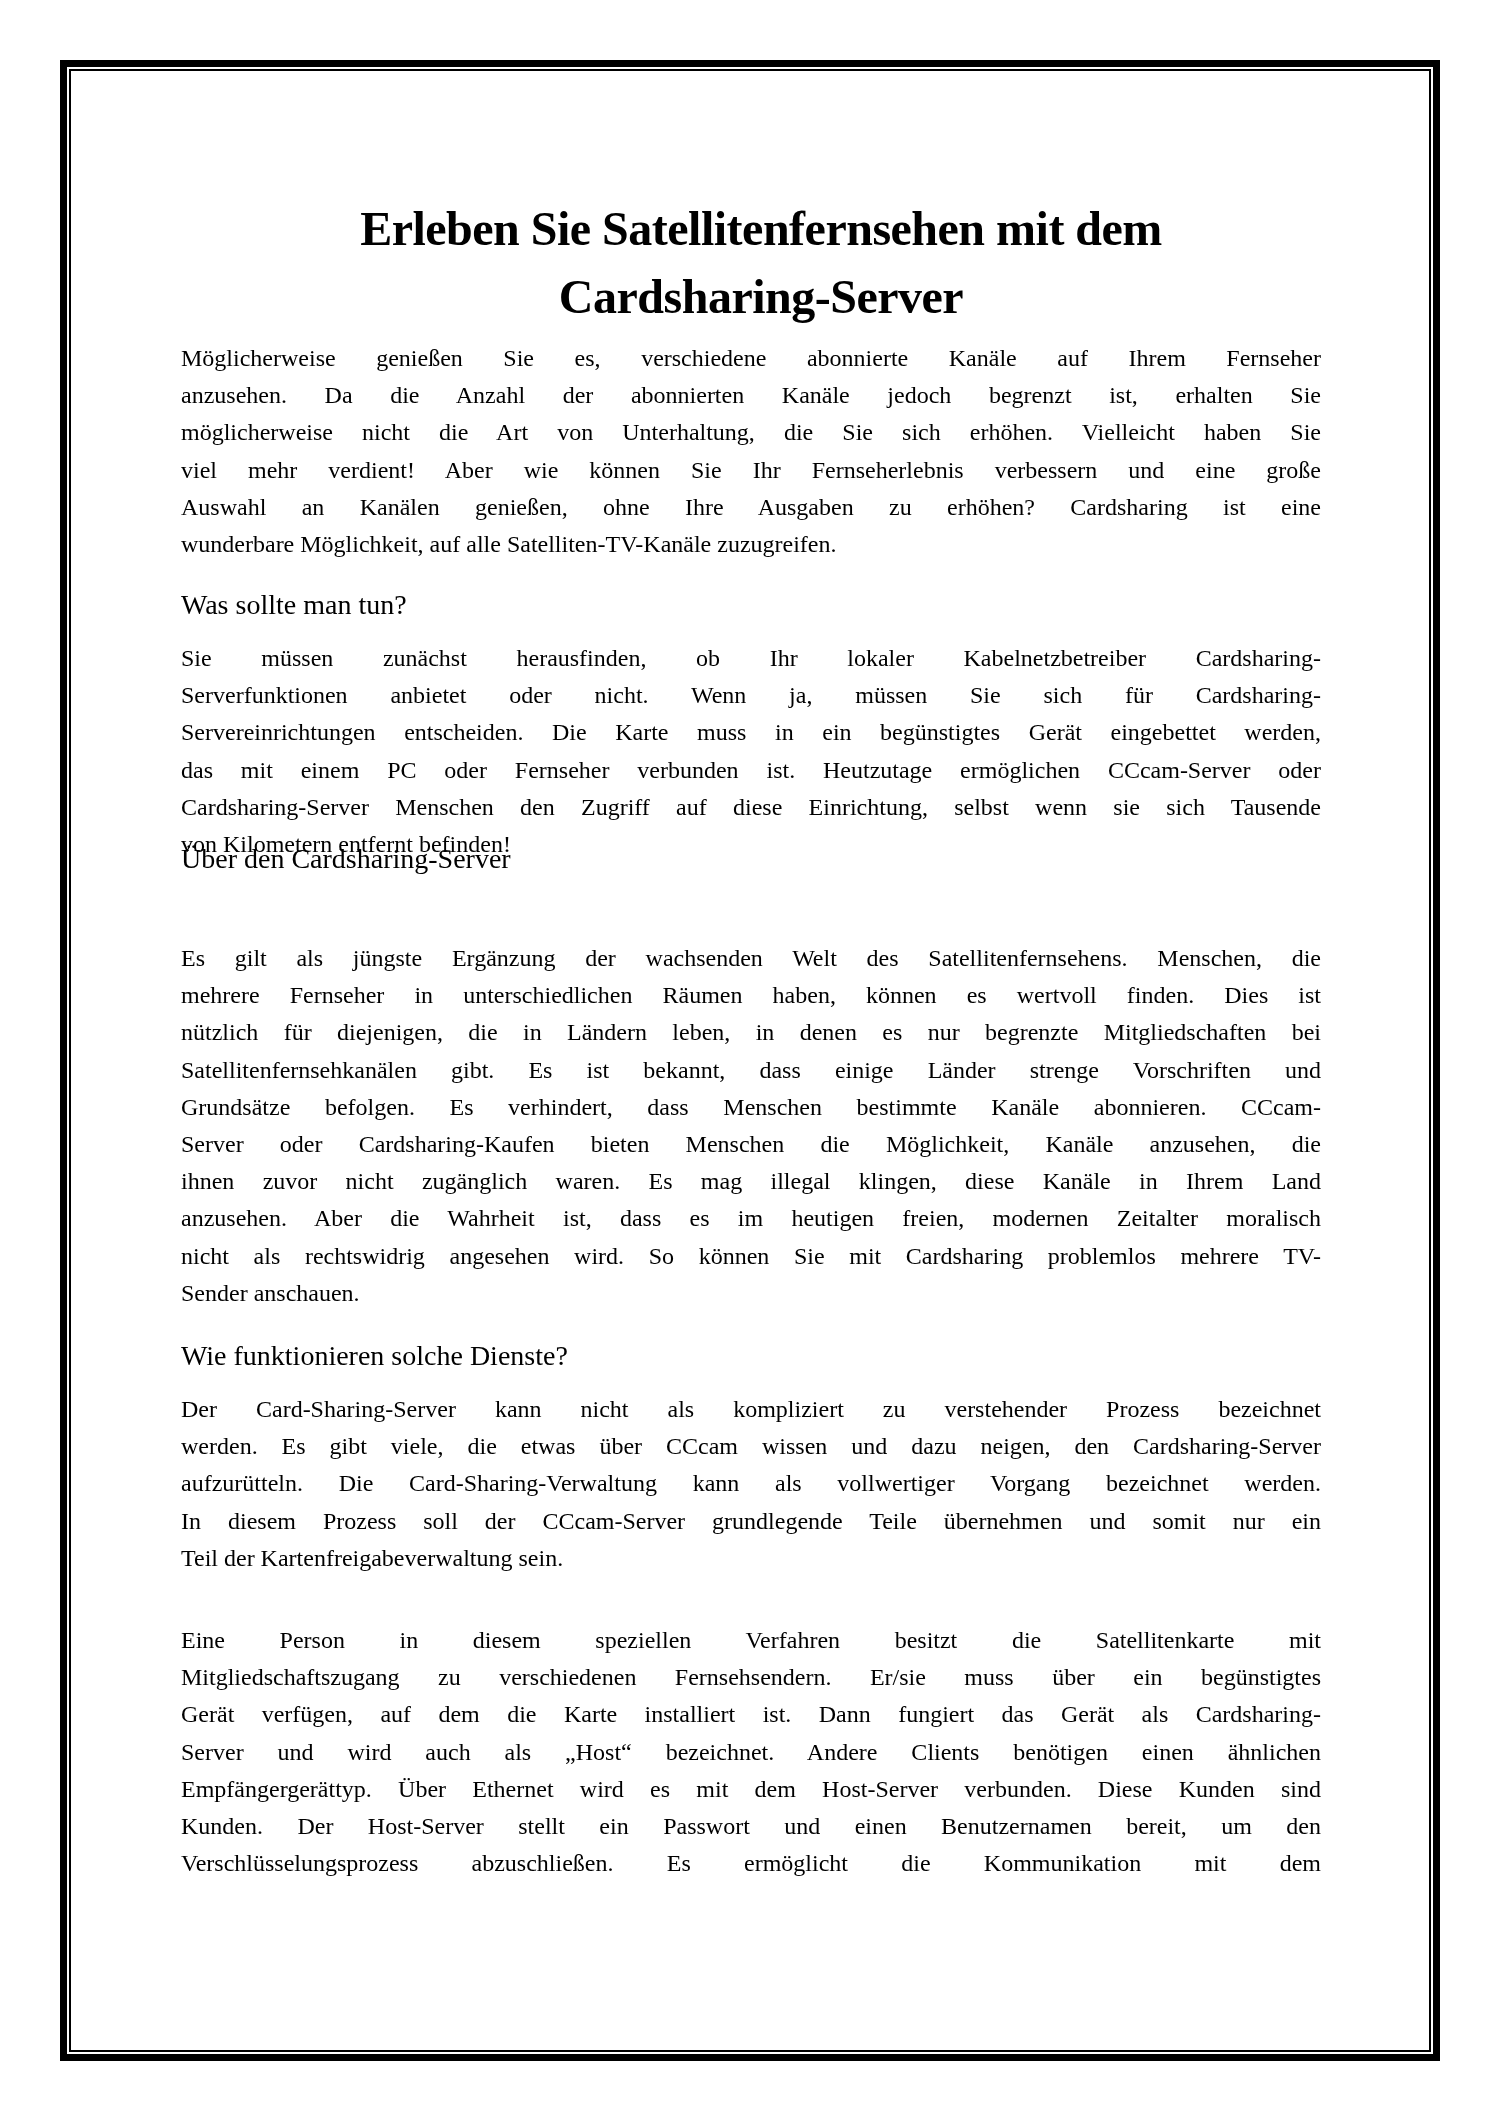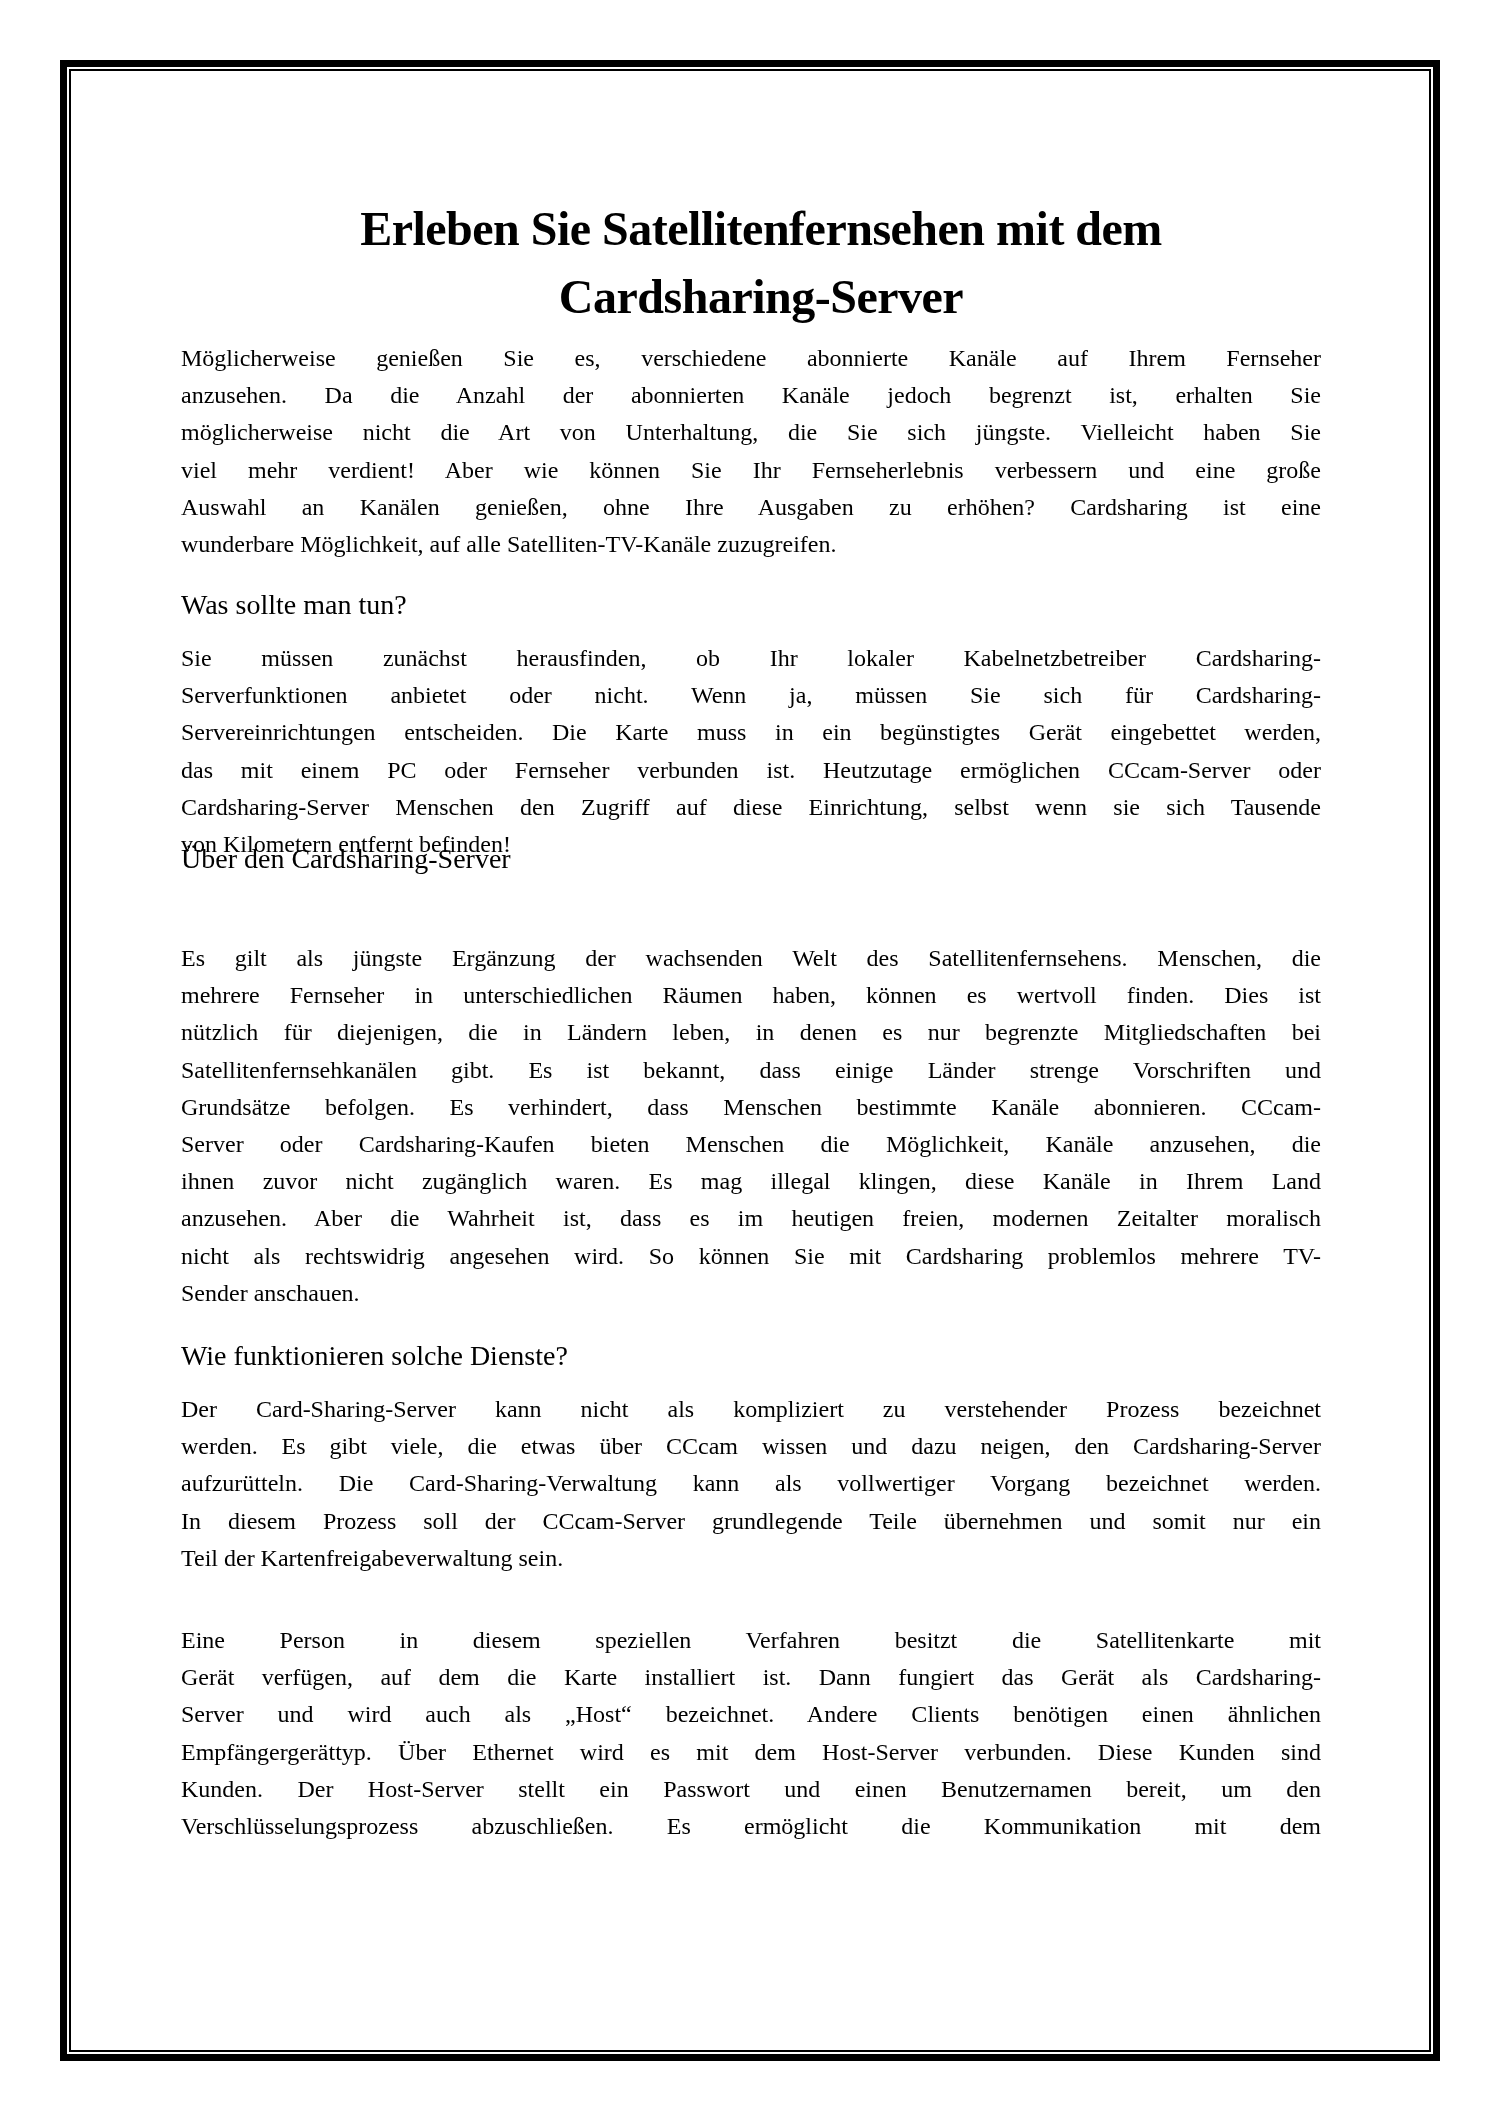--- a/index.html
+++ b/index.html
@@ -36,21 +36,21 @@
 <div class="doc">
 
   <h1 class="title" style="margin:10px;">
     <span>Erleben Sie Satellitenfernsehen mit dem</span>
     <span>Cardsharing-Server</span>
   </h1>
 
   <div class="para" style="top:340px;">
     <span class="line">Möglicherweise genießen Sie es, verschiedene abonnierte Kanäle auf Ihrem Fernseher</span>
     <span class="line">anzusehen. Da die Anzahl der abonnierten Kanäle jedoch begrenzt ist, erhalten Sie</span>
-    <span class="line">möglicherweise nicht die Art von Unterhaltung, die Sie sich jüngste. Vielleicht haben Sie</span>
+    <span class="line">möglicherweise nicht die Art von Unterhaltung, die Sie sich erhöhen. Vielleicht haben Sie</span>
     <span class="line">viel mehr verdient! Aber wie können Sie Ihr Fernseherlebnis verbessern und eine große</span>
     <span class="line">Auswahl an Kanälen genießen, ohne Ihre Ausgaben zu erhöhen? Cardsharing ist eine</span>
     <span class="line last">wunderbare Möglichkeit, auf alle Satelliten-TV-Kanäle zuzugreifen.</span>
   </div>
 
   <div class="heading" style="top:586px;">Was sollte man tun?</div>
   <div class="para" style="top:640px;">
     <span class="line">Sie müssen zunächst herausfinden, ob Ihr lokaler Kabelnetzbetreiber Cardsharing-</span>
     <span class="line">Serverfunktionen anbietet oder nicht. Wenn ja, müssen Sie sich für Cardsharing-</span>
     <span class="line">Servereinrichtungen entscheiden. Die Karte muss in ein begünstigtes Gerät eingebettet werden,</span>
@@ -76,20 +76,21 @@
   <div class="heading" style="top:1337px;">Wie funktionieren solche Dienste?</div>
   <div class="para" style="top:1391px;">
     <span class="line">Der Card-Sharing-Server kann nicht als kompliziert zu verstehender Prozess bezeichnet</span>
     <span class="line">werden. Es gibt viele, die etwas über CCcam wissen und dazu neigen, den Cardsharing-Server</span>
     <span class="line">aufzurütteln. Die Card-Sharing-Verwaltung kann als vollwertiger Vorgang bezeichnet werden.</span>
     <span class="line">In diesem Prozess soll der CCcam-Server grundlegende Teile übernehmen und somit nur ein</span>
     <span class="line last">Teil der Kartenfreigabeverwaltung sein.</span>
   </div>
   <div class="para" style="top:1606px;margin-top:16px;">
     <span class="line">Eine Person in diesem speziellen Verfahren besitzt die Satellitenkarte mit</span>
+    <span class="line">Mitgliedschaftszugang zu verschiedenen Fernsehsendern. Er/sie muss über ein begünstigtes</span>
     <span class="line">Gerät verfügen, auf dem die Karte installiert ist. Dann fungiert das Gerät als Cardsharing-</span>
     <span class="line">Server und wird auch als „Host“ bezeichnet. Andere Clients benötigen einen ähnlichen</span>
     <span class="line">Empfängergerättyp. Über Ethernet wird es mit dem Host-Server verbunden. Diese Kunden sind</span>
     <span class="line">Kunden. Der Host-Server stellt ein Passwort und einen Benutzernamen bereit, um den</span>
     <span class="line">Verschlüsselungsprozess abzuschließen. Es ermöglicht die Kommunikation mit dem</span>
   </div>
 
 </div>
 
 </body></html>

